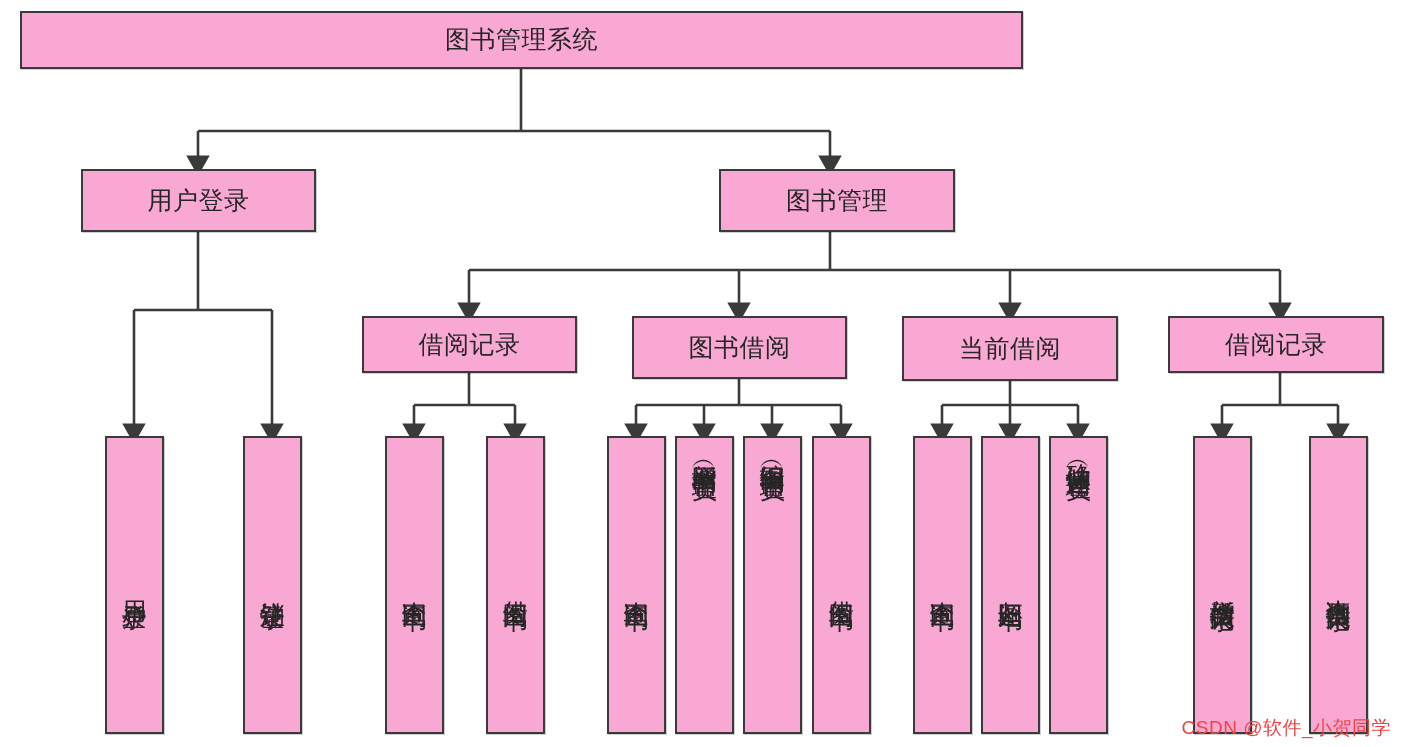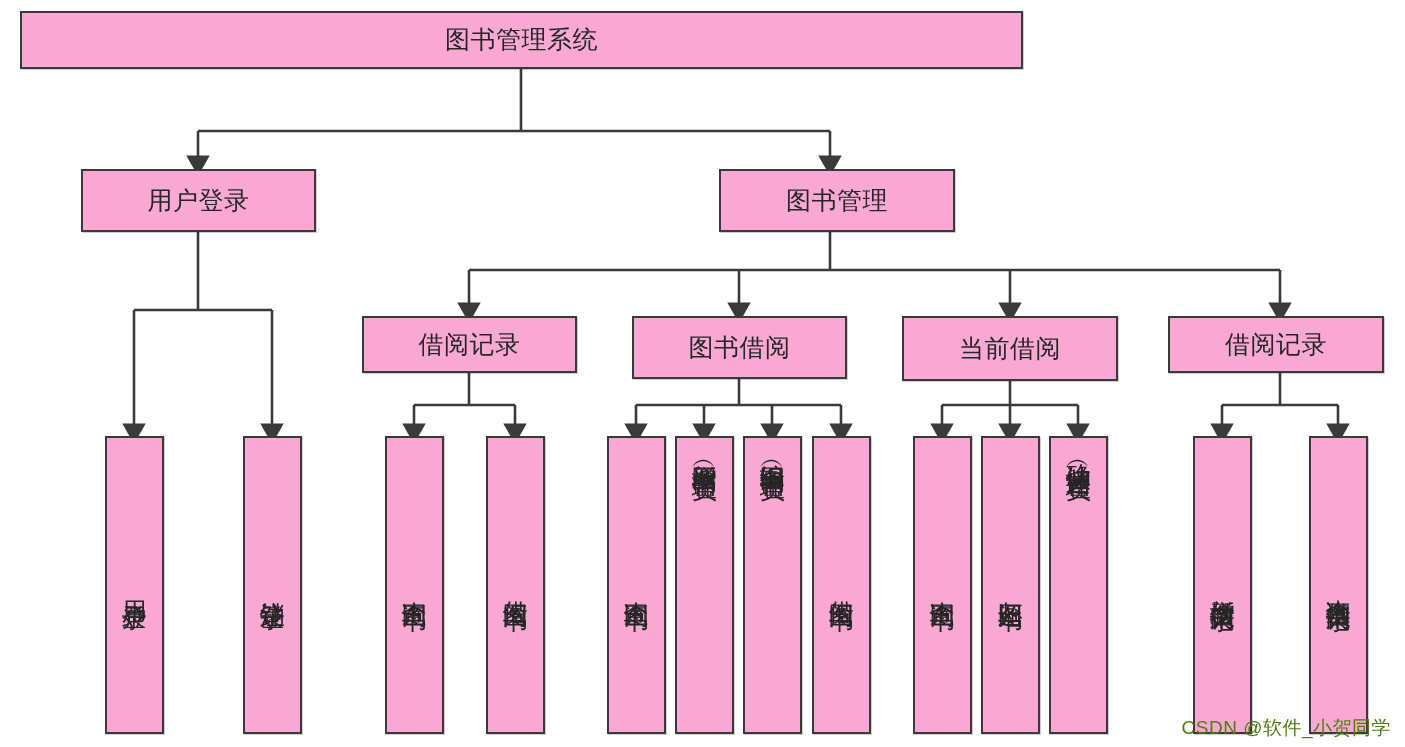--- a/index.html
+++ b/index.html
@@ -60,21 +60,21 @@
   }
   .node.vert.centered {
     align-items: center;
     padding-top: 0;
   }
   #watermark {
     position: absolute;
     right: 14px;
     bottom: 6px;
     font-size: 19px;
-    color: #4d7c0f;
+    color: #ef4444;
     letter-spacing: 0.5px;
     white-space: nowrap;
     user-select: none;
     text-align: right;
   }
 </style>
 </head>
 <body>
 
 <div id="canvas">

